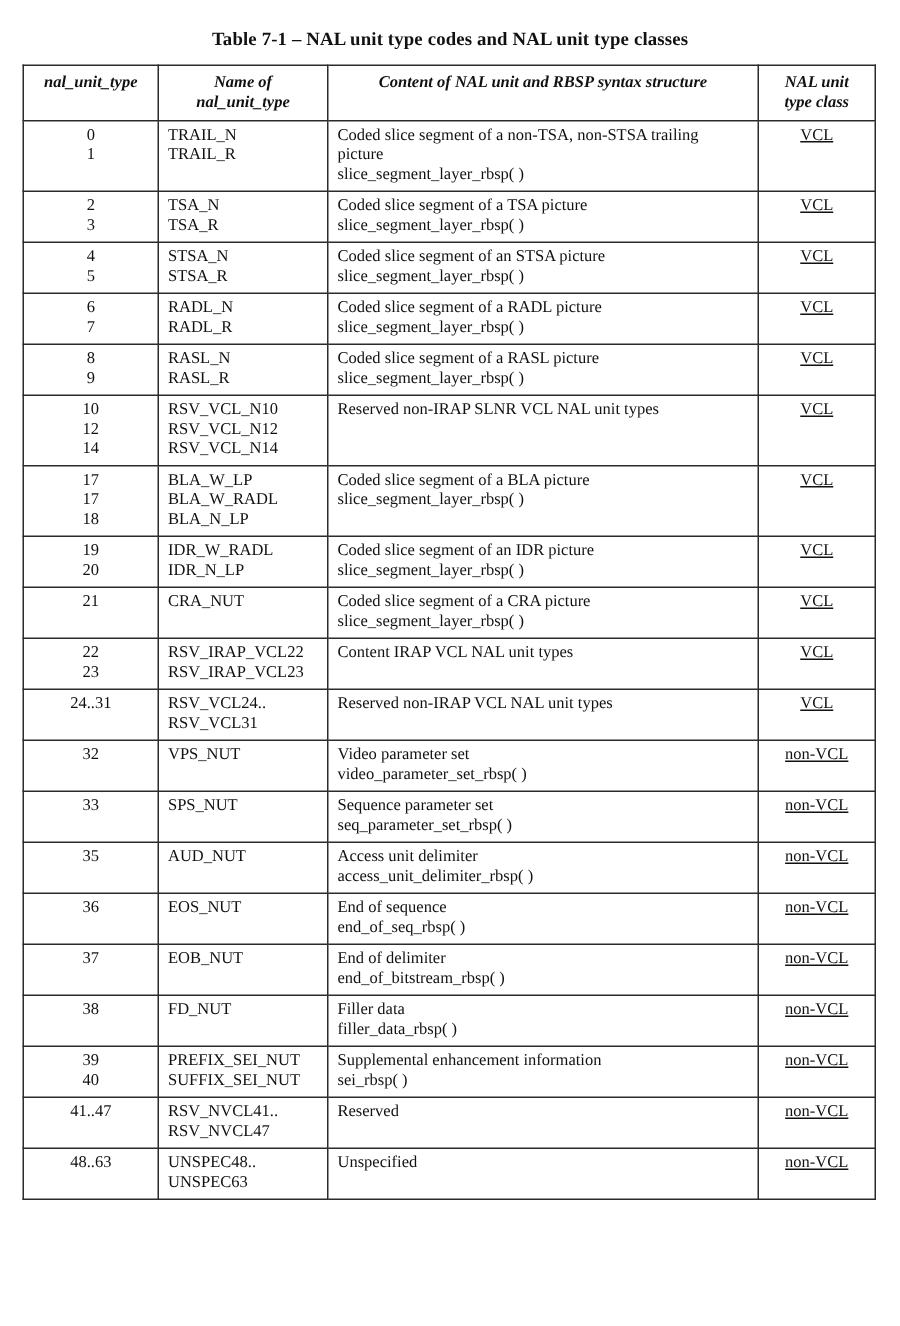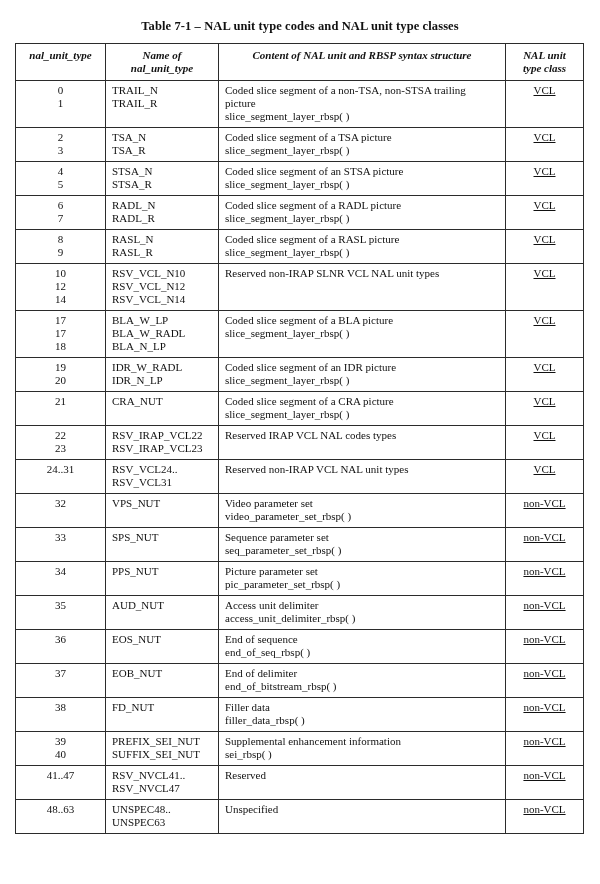--- a/index.html
+++ b/index.html
@@ -263,21 +263,21 @@
         <tr>
           <td class="c-type">
             <div>22</div>
             <div>23</div>
           </td>
           <td class="c-name">
             <div>RSV_IRAP_VCL22</div>
             <div>RSV_IRAP_VCL23</div>
           </td>
           <td class="c-content">
-            <div>Reserved IRAP VCL NAL codes types</div>
+            <div>Content IRAP VCL NAL unit types</div>
           </td>
           <td class="c-class">
             <div>VCL</div>
           </td>
         </tr>
         <tr>
           <td class="c-type">
             <div>24..31</div>
           </td>
           <td class="c-name">
@@ -309,35 +309,20 @@
         <tr>
           <td class="c-type">
             <div>33</div>
           </td>
           <td class="c-name">
             <div>SPS_NUT</div>
           </td>
           <td class="c-content">
             <div>Sequence parameter set</div>
             <div>seq_parameter_set_rbsp( )</div>
-          </td>
-          <td class="c-class">
-            <div>non-VCL</div>
-          </td>
-        </tr>
-        <tr>
-          <td class="c-type">
-            <div>34</div>
-          </td>
-          <td class="c-name">
-            <div>PPS_NUT</div>
-          </td>
-          <td class="c-content">
-            <div>Picture parameter set</div>
-            <div>pic_parameter_set_rbsp( )</div>
           </td>
           <td class="c-class">
             <div>non-VCL</div>
           </td>
         </tr>
         <tr>
           <td class="c-type">
             <div>35</div>
           </td>
           <td class="c-name">

